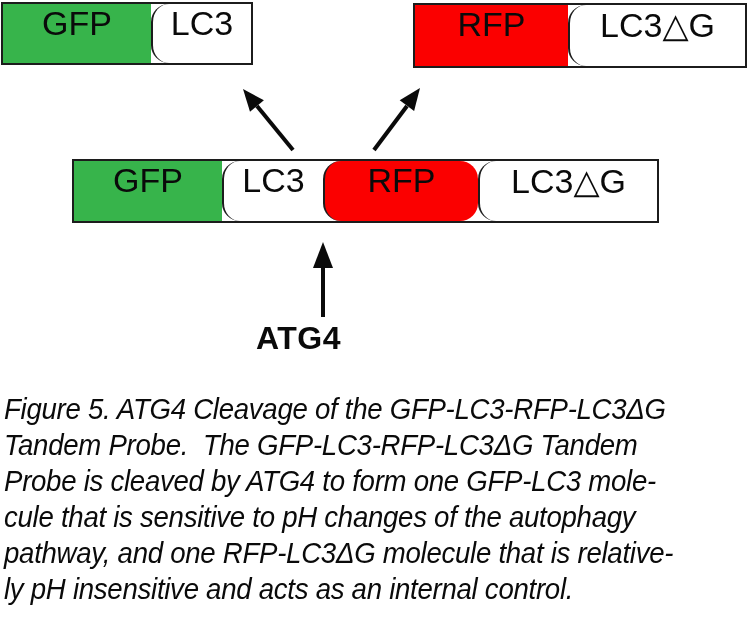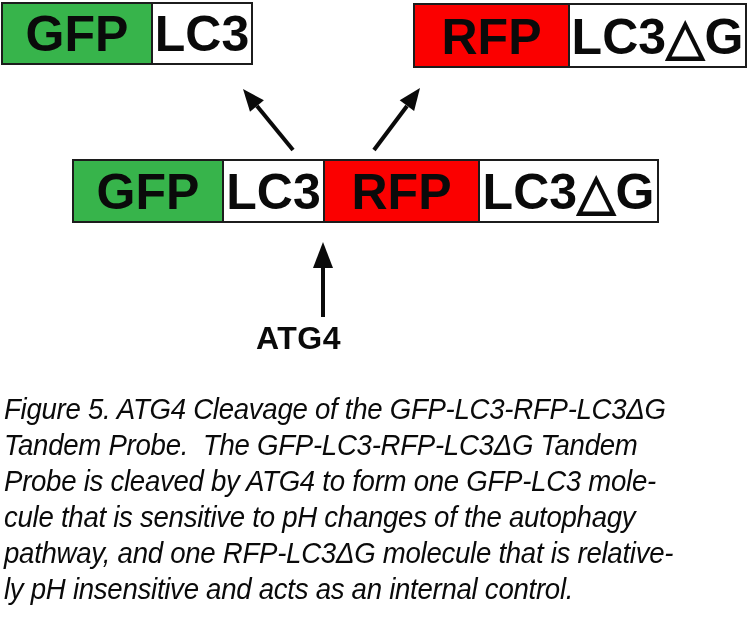--- a/index.html
+++ b/index.html
@@ -23,31 +23,31 @@
     display: flex;
     border: 2px solid #1c1c1c;
     box-sizing: border-box;
     background: #ffffff;
   }
   .probe-top-left  { left: 1px;   top: 2px;   width: 252px; height: 63px; }
   .probe-top-right { left: 413px; top: 3px;   width: 334px; height: 65px; }
   .probe-middle    { left: 72px;  top: 159px; width: 587px; height: 64px; }
   .seg {
     display: flex;
-    align-items: flex-end;
+    align-items: flex-start;
     justify-content: center;
     box-sizing: border-box;
     background: #ffffff;
-    font-weight: 700;
-    font-size: 50px;
+    font-weight: 400;
+    font-size: 34px;
     letter-spacing: 0px;
     white-space: nowrap;
     overflow: hidden;
   }
-  .seg + .seg { border-left: 2px solid #1c1c1c; }
+  .seg + .seg { border-left: 2px solid #1c1c1c; border-radius: 18px; }
   .tl-a { width: 148px; } .tl-b { width: 100px; }
   .tr-a { width: 153px; } .tr-b { width: 177px; }
   .md-a { width: 148px; } .md-b { width: 101px; }
   .md-c { width: 155px; } .md-d { width: 179px; }
   .enzyme-label {
     position: absolute;
     left: 256px;
     top: 320px;
     font-weight: 700;
     font-size: 32px;

